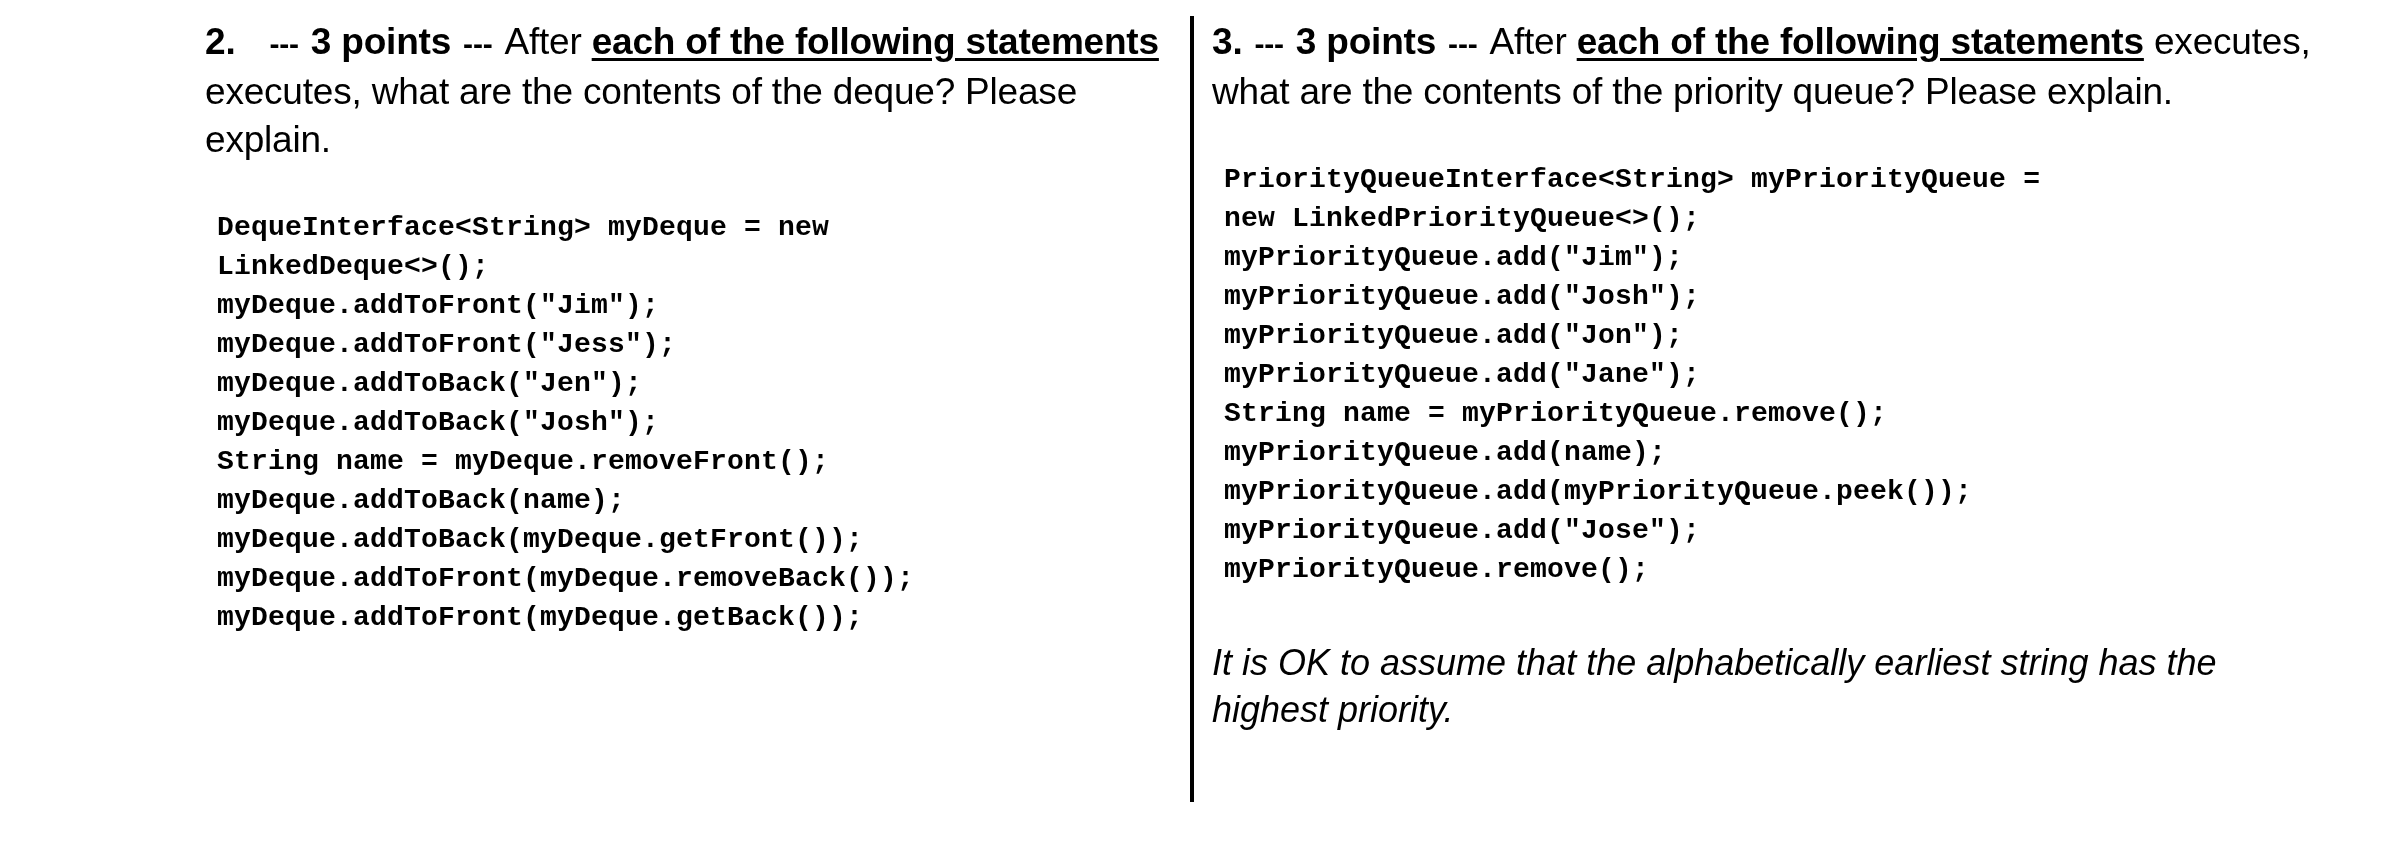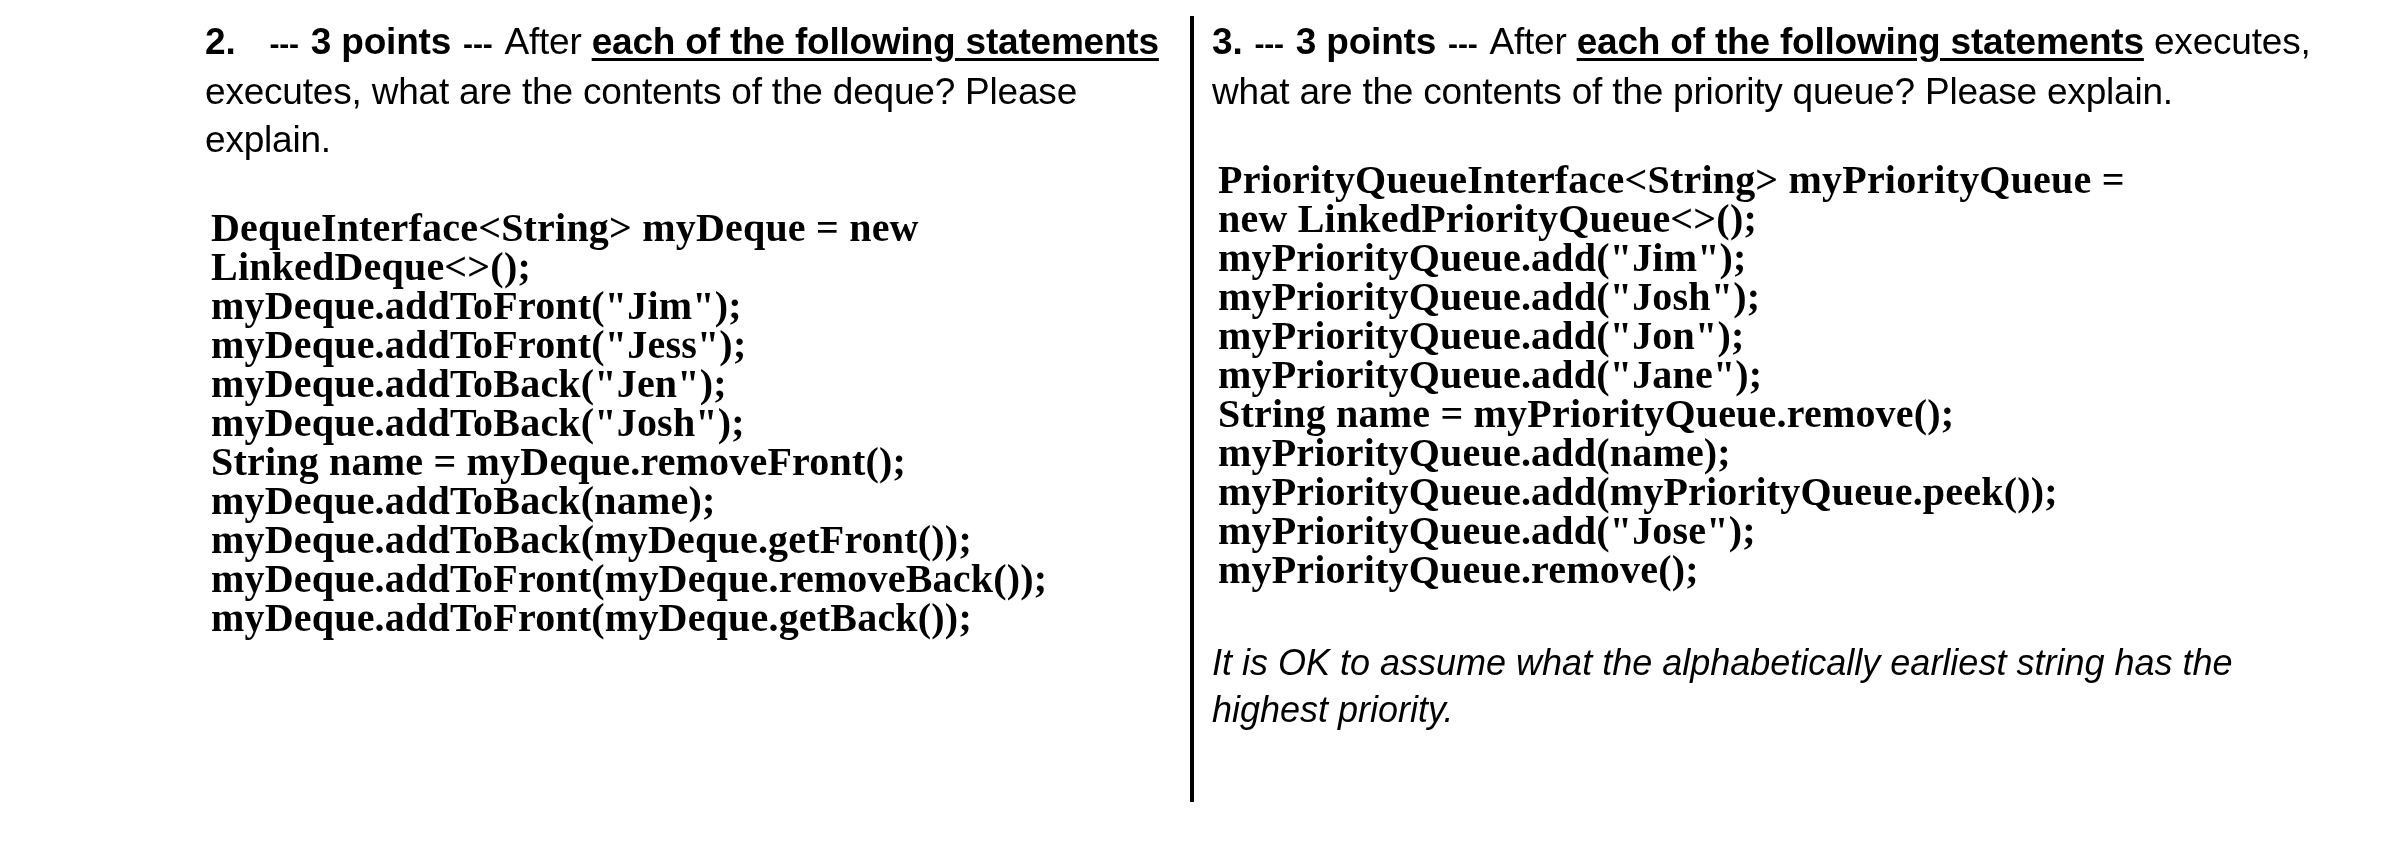--- a/index.html
+++ b/index.html
@@ -83,26 +83,26 @@
   .prompt .points {
     font-weight: bold;
   }
   .prompt .emph {
     font-weight: bold;
     text-decoration: underline;
     text-underline-offset: 4px;
   }
 
   .code {
-    font-family: Liberation Serif, serif;
+    font-family: Liberation Mono, monospace;
     font-weight: bold;
-    font-size: 40px;
+    font-size: 28px;
     line-height: 39px;
     white-space: pre-wrap;
-    margin: 6px;
+    margin: 12px;
     letter-spacing: 0.2px;
   }
   .code-left {
     margin-top: 44px;
   }
   .code-right {
     margin-top: 44px;
   }
   .code .line {
     display: block;
@@ -132,21 +132,21 @@
       <pre class="code code-left"><span class="line">DequeInterface&lt;String&gt; myDeque = new</span><span class="line">LinkedDeque&lt;&gt;();</span><span class="line">myDeque.addToFront("Jim");</span><span class="line">myDeque.addToFront("Jess");</span><span class="line">myDeque.addToBack("Jen");</span><span class="line">myDeque.addToBack("Josh");</span><span class="line">String name = myDeque.removeFront();</span><span class="line">myDeque.addToBack(name);</span><span class="line">myDeque.addToBack(myDeque.getFront());</span><span class="line">myDeque.addToFront(myDeque.removeBack());</span><span class="line">myDeque.addToFront(myDeque.getBack());</span></pre>
 
     </div>
 
     <div class="col col-right">
 
       <p class="prompt"><span class="qnum">3.</span><span class="gap-narrow"></span><span class="dashes">---</span><span class="gap-narrow"></span><span class="points">3 points</span><span class="gap-narrow"></span><span class="dashes">---</span><span class="gap-narrow"></span><span>After </span><span class="emph">each of the following statements</span><span> executes, what are the contents of the priority queue? Please explain.</span></p>
 
       <pre class="code code-right"><span class="line">PriorityQueueInterface&lt;String&gt; myPriorityQueue =</span><span class="line">new LinkedPriorityQueue&lt;&gt;();</span><span class="line">myPriorityQueue.add("Jim");</span><span class="line">myPriorityQueue.add("Josh");</span><span class="line">myPriorityQueue.add("Jon");</span><span class="line">myPriorityQueue.add("Jane");</span><span class="line">String name = myPriorityQueue.remove();</span><span class="line">myPriorityQueue.add(name);</span><span class="line">myPriorityQueue.add(myPriorityQueue.peek());</span><span class="line">myPriorityQueue.add("Jose");</span><span class="line">myPriorityQueue.remove();</span></pre>
 
-      <p class="note">It is OK to assume what the alphabetically earliest string has the highest priority.</p>
+      <p class="note">It is OK to assume that the alphabetically earliest string has the highest priority.</p>
 
     </div>
 
   </div>
 
   <div class="divider"></div>
 
 </div>
 
 </body></html>

